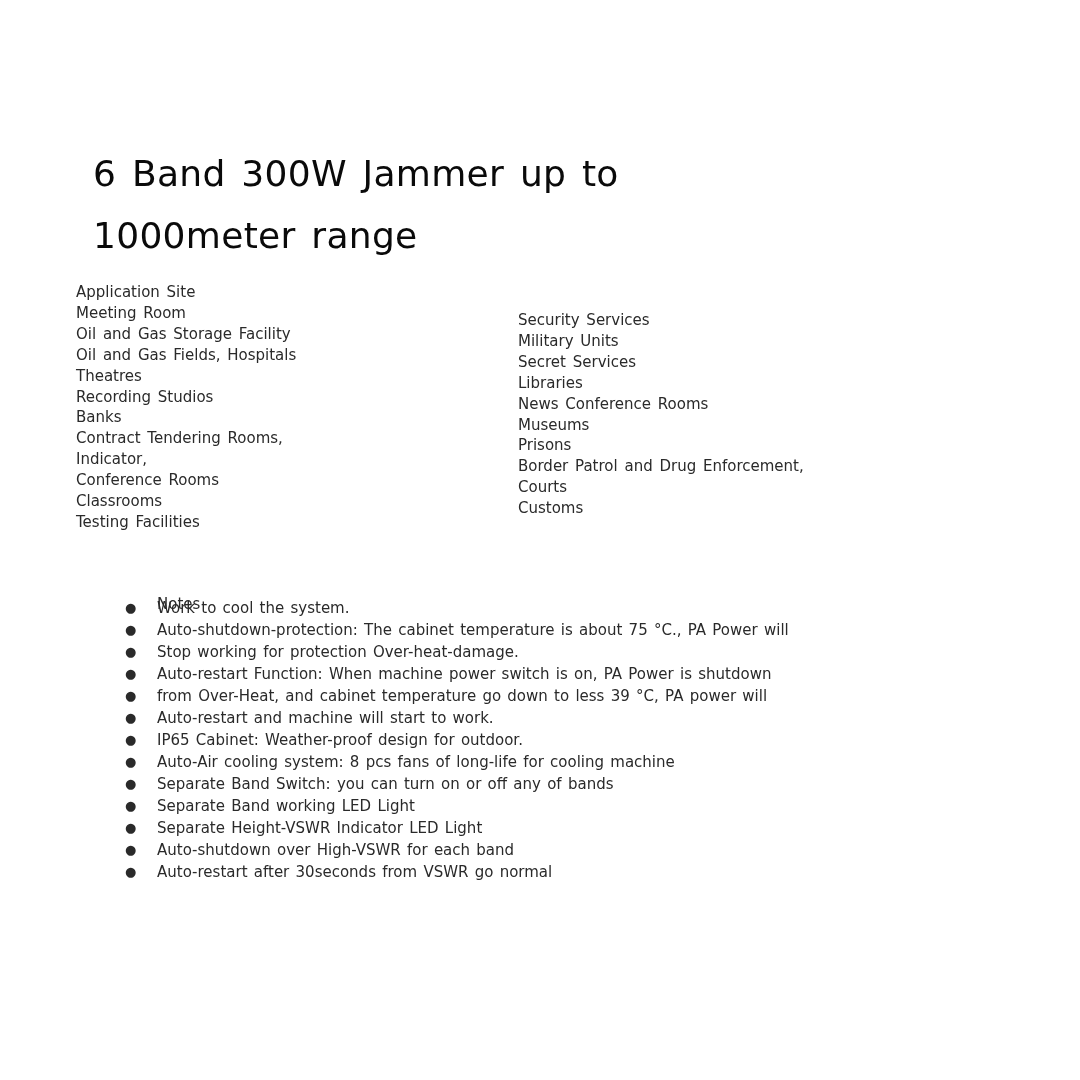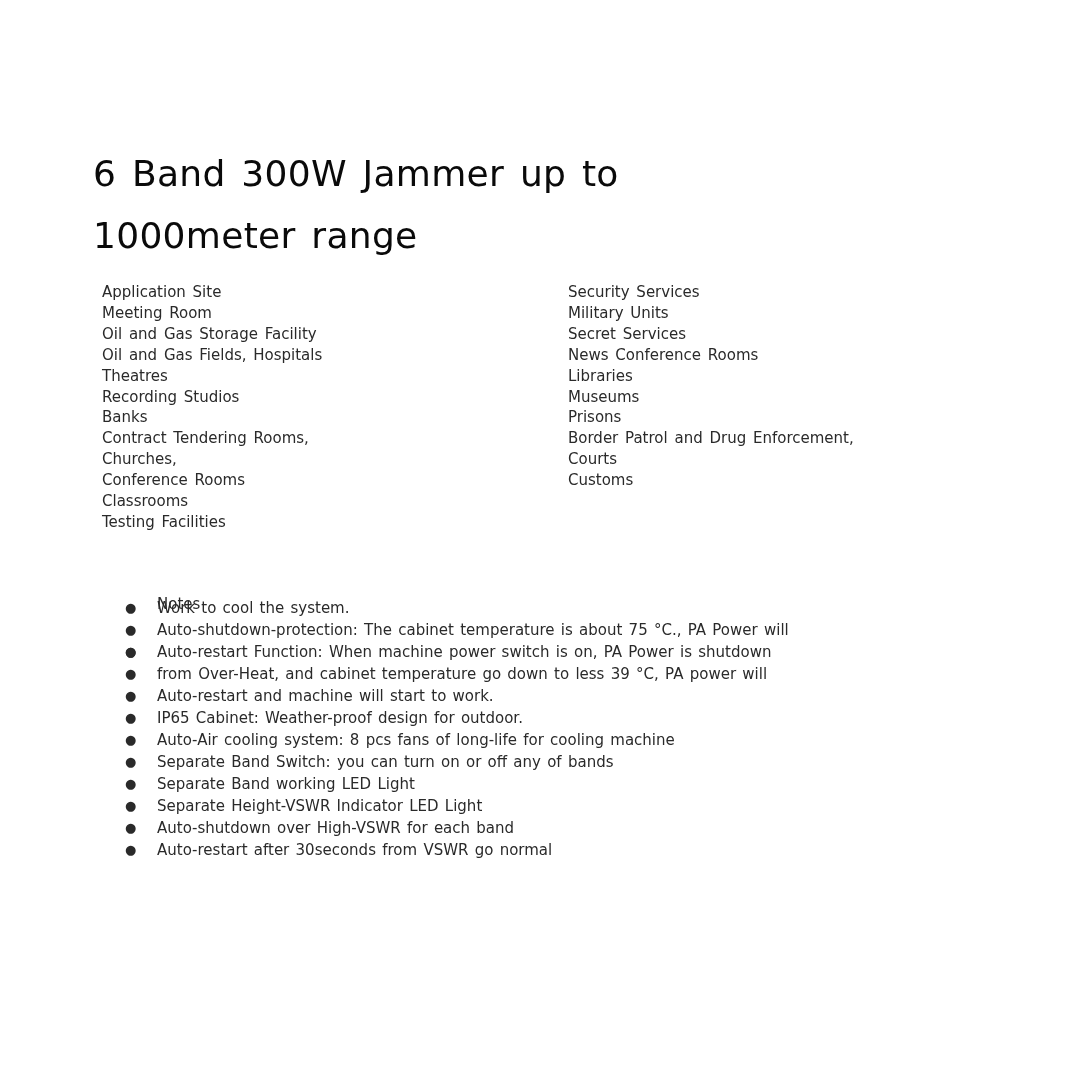--- a/index.html
+++ b/index.html
@@ -33,22 +33,22 @@
       position: absolute;
       top: 282px;
       margin: 0;
       padding: 0;
       list-style: none;
       font-size: 15px;
       line-height: 20.9px;
       color: #2a2a2a;
       word-spacing: 2px;
     }
-    .col-left { left: 102px; }
-    .col-right { left: 568px; }
+    .col-left { left: 76px; }
+    .col-right { left: 518px; margin-top: 28px; }
     .col li { white-space: nowrap; }
     .notes-heading {
       position: absolute;
       left: 157px;
       top: 594px;
       font-size: 15px;
       line-height: 20px;
       color: #2a2a2a;
       margin: 0;
     }
@@ -91,52 +91,53 @@
 
 <ul class="col col-left">
   <li>Application  Site</li>
   <li>Meeting  Room</li>
   <li>Oil and Gas Storage Facility</li>
   <li>Oil and Gas Fields, Hospitals</li>
   <li>Theatres</li>
   <li>Recording Studios</li>
   <li>Banks</li>
   <li>Contract  Tendering Rooms,</li>
-  <li>Churches,</li>
+  <li>Indicator,</li>
   <li>Conference Rooms</li>
   <li>Classrooms</li>
   <li>Testing  Facilities</li>
 </ul>
 
 <ul class="col col-right">
   <li>Security  Services</li>
   <li>Military  Units</li>
   <li>Secret  Services</li>
+  <li>Libraries</li>
   <li>News Conference Rooms</li>
-  <li>Libraries</li>
   <li>Museums</li>
   <li>Prisons</li>
   <li>Border  Patrol  and Drug Enforcement,</li>
   <li>Courts</li>
   <li>Customs</li>
 </ul>
 
 <p class="notes-heading">Notes</p>
 
 <ul class="notes">
   <li>
     <span class="bullet">●</span>
     <span class="cont">Work to  cool the system.</span>
   </li>
   <li>
     <span class="bullet">●</span>
     <span> Auto-shutdown-protection:  The cabinet  temperature  is about 75 °C., PA Power will</span>
   </li>
   <li>
     <span class="bullet">●</span>
+    <span>Stop  working for protection  Over-heat-damage.</span>
   </li>
   <li>
     <span class="bullet">●</span>
     <span>Auto-restart  Function:  When machine power switch  is on, PA Power is shutdown</span>
   </li>
   <li>
     <span class="bullet">●</span>
     <span>from Over-Heat,  and cabinet  temperature  go down to  less 39 °C, PA power will</span>
   </li>
   <li>

